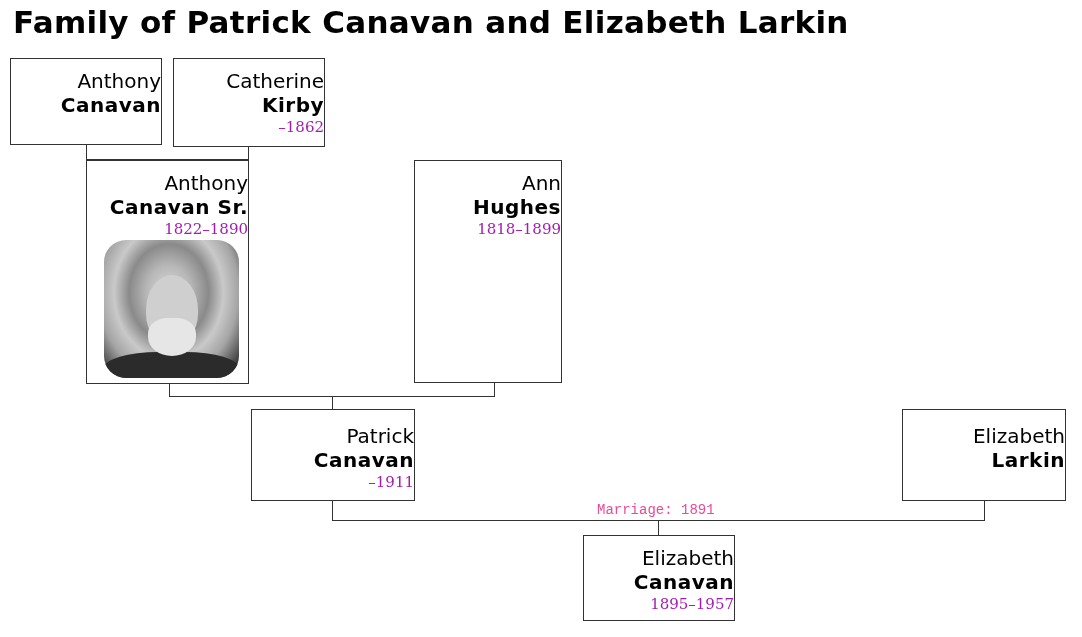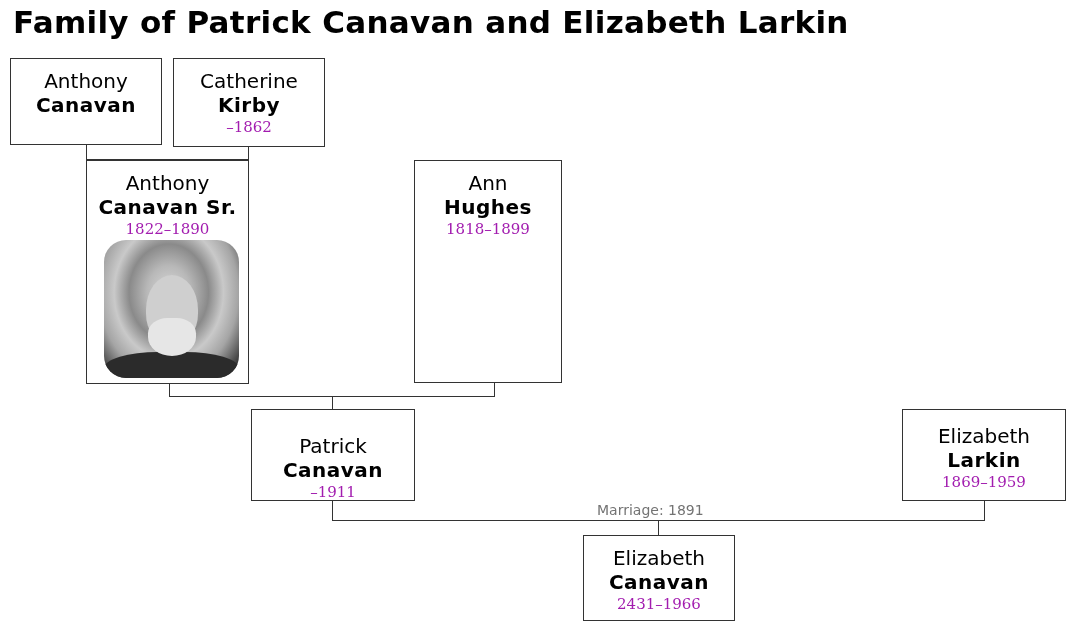--- a/index.html
+++ b/index.html
@@ -1,30 +1,30 @@
 <!DOCTYPE html>
 <html><head>
 <meta charset="utf-8">
 <style>
   html, body { margin:0; padding:0; background:#ffffff; }
   body { width:1082px; height:637px; position:relative; overflow:hidden; font-family:"DejaVu Sans", sans-serif; color:#000; }
   .title { position:absolute; left:13px; top:4px; font-size:31px; font-weight:bold; letter-spacing:0.3px; white-space:nowrap; }
-  .box { position:absolute; border:1px solid #333; background:#fff; box-sizing:border-box; text-align:center; }
+  .box { position:absolute; border:1px solid #333; background:#fff; box-sizing:border-box; text-align:right; }
   .given { display:block; font-size:20px; margin-top:10px; line-height:24px; }
   .surname { display:block; font-size:20px; font-weight:bold; line-height:24px; letter-spacing:0.5px; }
   .dates { display:block; font-family:"DejaVu Serif", serif; font-size:15px; line-height:20px; color:#a21caf; }
   .line { position:absolute; background:#333; }
   .h { height:1px; }
   .v { width:1px; }
   .photo { position:absolute; left:17px; top:79px; width:135px; height:138px; border-radius:22px;
     background: radial-gradient(ellipse at 48% 38%, #d8d8d8 0%, #b8b8b8 22%, #8a8a8a 40%, #c9c9c9 55%, #a5a5a5 70%, #3a3a3a 90%); overflow:hidden; }
   .photo .face { position:absolute; left:42px; top:35px; width:52px; height:70px; border-radius:50% 50% 45% 45%; background:#cfcfcf; }
   .photo .beard { position:absolute; left:44px; top:78px; width:48px; height:38px; border-radius:40% 40% 50% 50%; background:#e6e6e6; }
   .photo .coat { position:absolute; left:0; top:112px; width:135px; height:40px; background:#2b2b2b; border-radius:40% 40% 0 0; }
-  .marriage { position:absolute; left:597px; top:502px; font-size:14px; color:#737373; white-space:nowrap; }
+  .marriage { position:absolute; left:597px; top:502px; font-size:14px; color:#ec4899; white-space:nowrap;font-family:Liberation Mono, monospace; }
 </style>
 </head>
 <body>
 
 <div class="title">Family of Patrick Canavan and Elizabeth Larkin</div>
 
 <div class="line v" style="left:86px; top:144px; height:16px;"></div>
 <div class="line v" style="left:248px; top:144px; height:16px;"></div>
 <div class="line h" style="left:86px; top:159px; width:163px;"></div>
 
@@ -62,28 +62,27 @@
   </div>
 </div>
 
 <div class="box" style="left:414px; top:160px; width:148px; height:223px;">
   <span class="given">Ann</span>
   <span class="surname">Hughes</span>
   <span class="dates">1818–1899</span>
 </div>
 
 <div class="box" style="left:251px; top:409px; width:164px; height:92px;">
-  <span class="given" style="margin-top:24px;">Patrick</span>
+  <span class="given" style="margin-top:14px;">Patrick</span>
   <span class="surname">Canavan</span>
   <span class="dates">–1911</span>
 </div>
 
 <div class="box" style="left:902px; top:409px; width:164px; height:92px;">
   <span class="given" style="margin-top:14px;">Elizabeth</span>
   <span class="surname">Larkin</span>
-  <span class="dates">1869–1959</span>
 </div>
 
 <div class="box" style="left:583px; top:535px; width:152px; height:86px;">
   <span class="given">Elizabeth</span>
   <span class="surname">Canavan</span>
-  <span class="dates">2431–1966</span>
+  <span class="dates">1895–1957</span>
 </div>
 
 </body></html>

